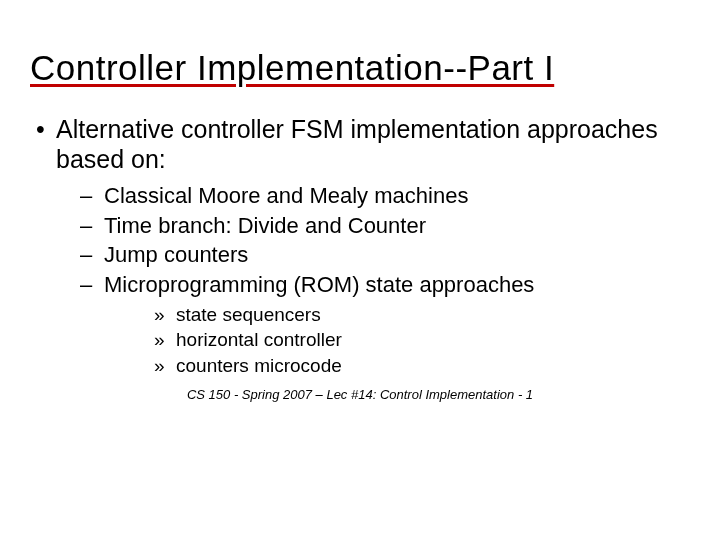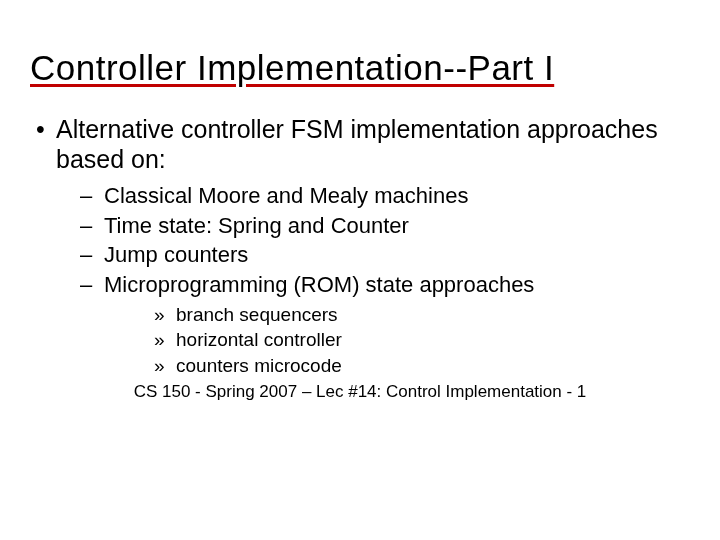--- a/index.html
+++ b/index.html
@@ -8,39 +8,39 @@
   .title { font-size: 35px; font-weight: 400; letter-spacing: 0.5px; text-decoration: underline; text-decoration-color: #c00000; text-underline-offset: 4px; margin-bottom: 26px; }
   .l1 { list-style: none; }
   .l1 > li { font-size: 25px; line-height: 1.2; padding-left: 26px; position: relative; margin-bottom: 14px; }
   .l1 > li::before { content: "•"; position: absolute; left: 6px; top: 0; font-family: Arial, sans-serif; }
   .l2 { list-style: none; margin-top: 7px; }
   .l2 > li { font-size: 22px; line-height: 1.35; padding-left: 48px; position: relative; }
   .l2 > li::before { content: "–"; position: absolute; left: 24px; top: 0; }
   .l3 { list-style: none; margin-top: 2px; }
   .l3 > li { font-size: 19px; line-height: 1.35; padding-left: 72px; position: relative; }
   .l3 > li::before { content: "»"; position: absolute; left: 50px; top: 0; }
-  .footer { position: absolute; bottom: 22px; left: 0; width: 100%; text-align: center; font-family: Arial, Helvetica, sans-serif; font-size: 17px; }
+  .footer { position: absolute; bottom: 22px; left: 0; width: 100%; text-align: center; font-family: Arial, Helvetica, sans-serif; font-size: 13px; font-style: italic; }
 </style>
 </head>
 <body>
 
 <div class="slide">
   <h1 class="title">Controller Implementation--Part I</h1>
 
   <ul class="l1">
     <li>
       <span>Alternative controller FSM implementation approaches based on:</span>
       <ul class="l2">
         <li><span>Classical Moore and Mealy machines</span></li>
-        <li><span>Time state: Spring and Counter</span></li>
+        <li><span>Time branch: Divide and Counter</span></li>
         <li><span>Jump counters</span></li>
         <li>
           <span>Microprogramming (ROM) state approaches</span>
           <ul class="l3">
-            <li><span>branch sequencers</span></li>
+            <li><span>state sequencers</span></li>
             <li><span>horizontal controller</span></li>
             <li><span>counters microcode</span></li>
           </ul>
         </li>
       </ul>
     </li>
   </ul>
 
   <div class="footer">CS 150 - Spring 2007 – Lec #14: Control Implementation - 1</div>
 </div>

